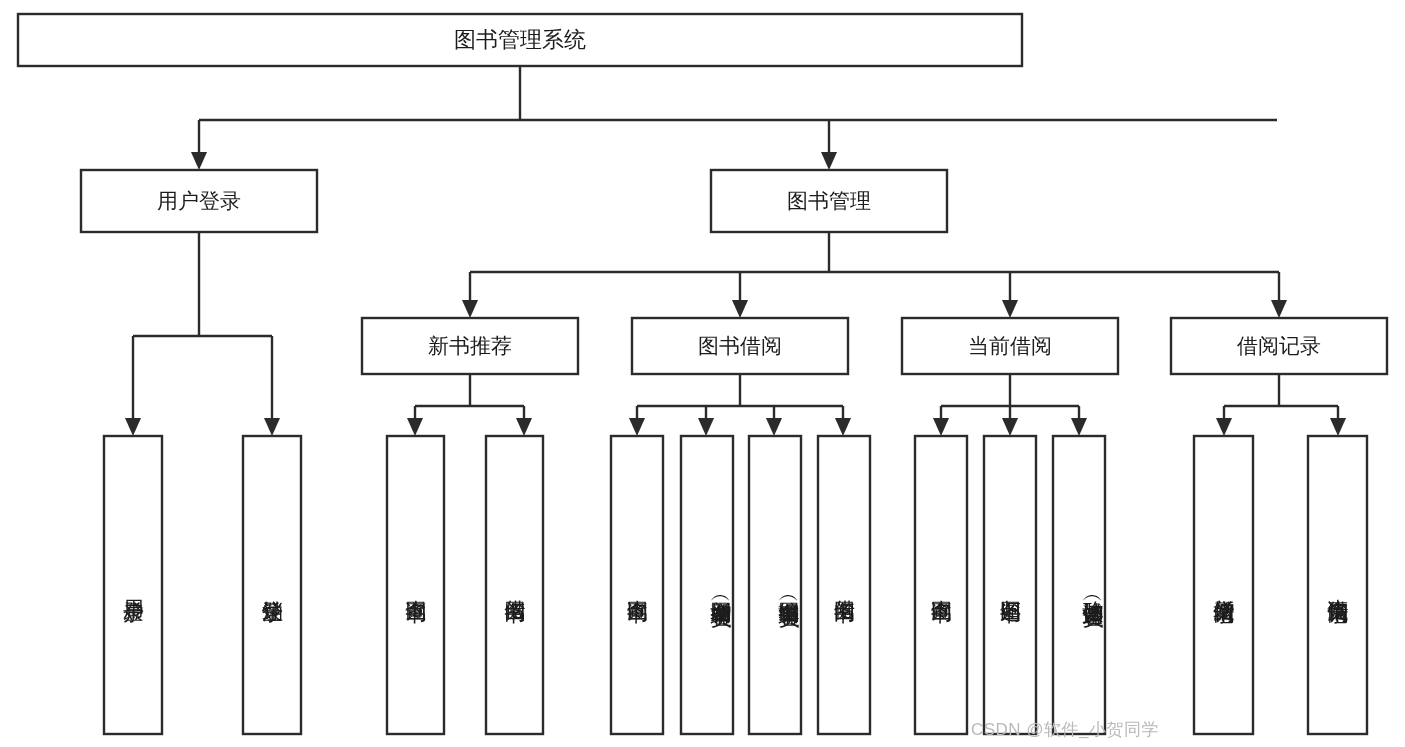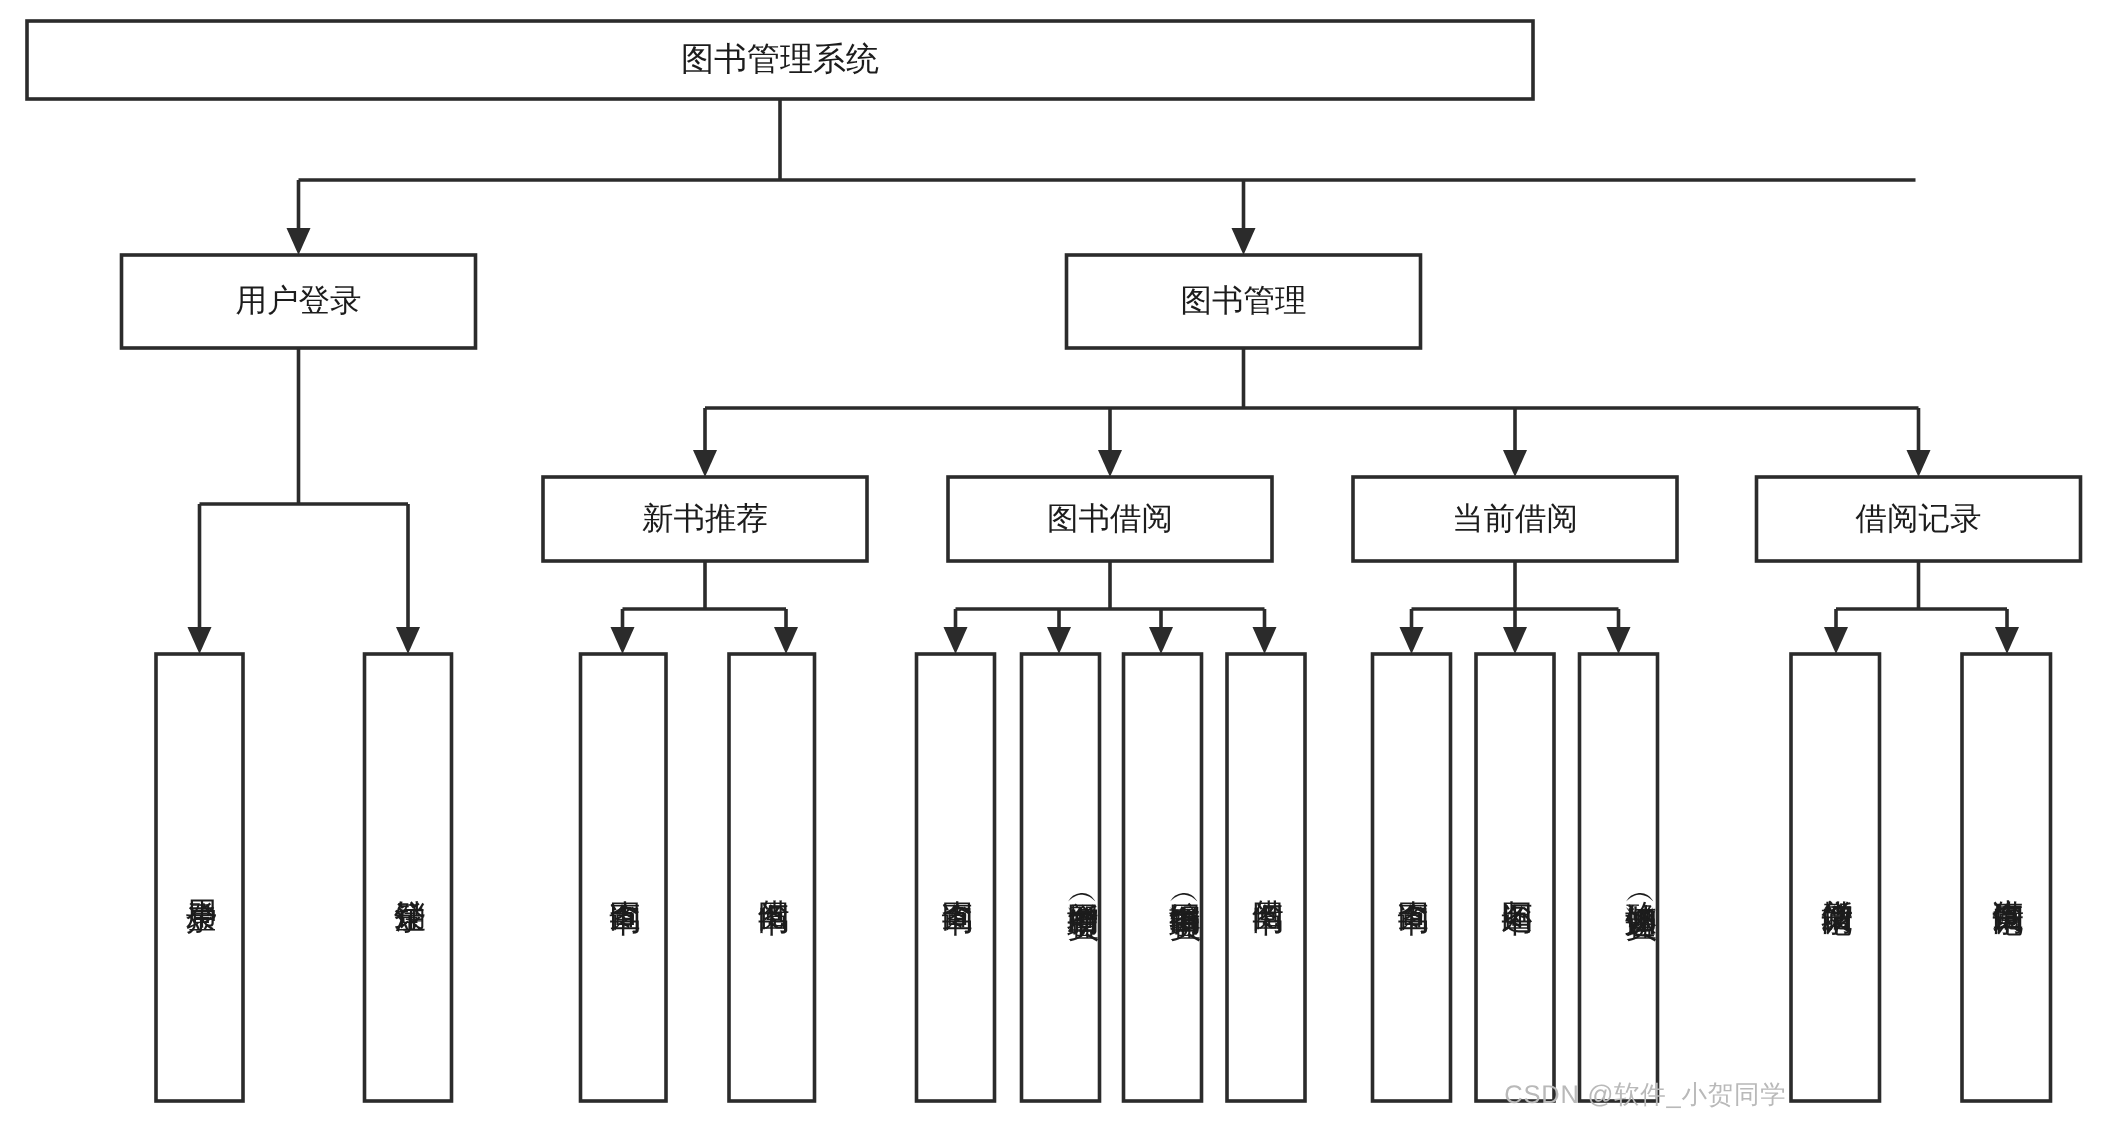--- a/index.html
+++ b/index.html
@@ -11,21 +11,20 @@
     width: 1405px;
     height: 747px;
     font-family: "Liberation Sans", "DejaVu Sans", sans-serif;
     overflow: hidden;
     position: relative;
   }
   #diagram-root {
     position: relative;
     width: 1169px;
     height: 747px;
-    padding-left: 32px;
   }
   svg#flow-svg {
     position: absolute;
     left: 0;
     top: 0;
     width: 1405px;
     height: 747px;
     display: block;
   }
   .node-box {

